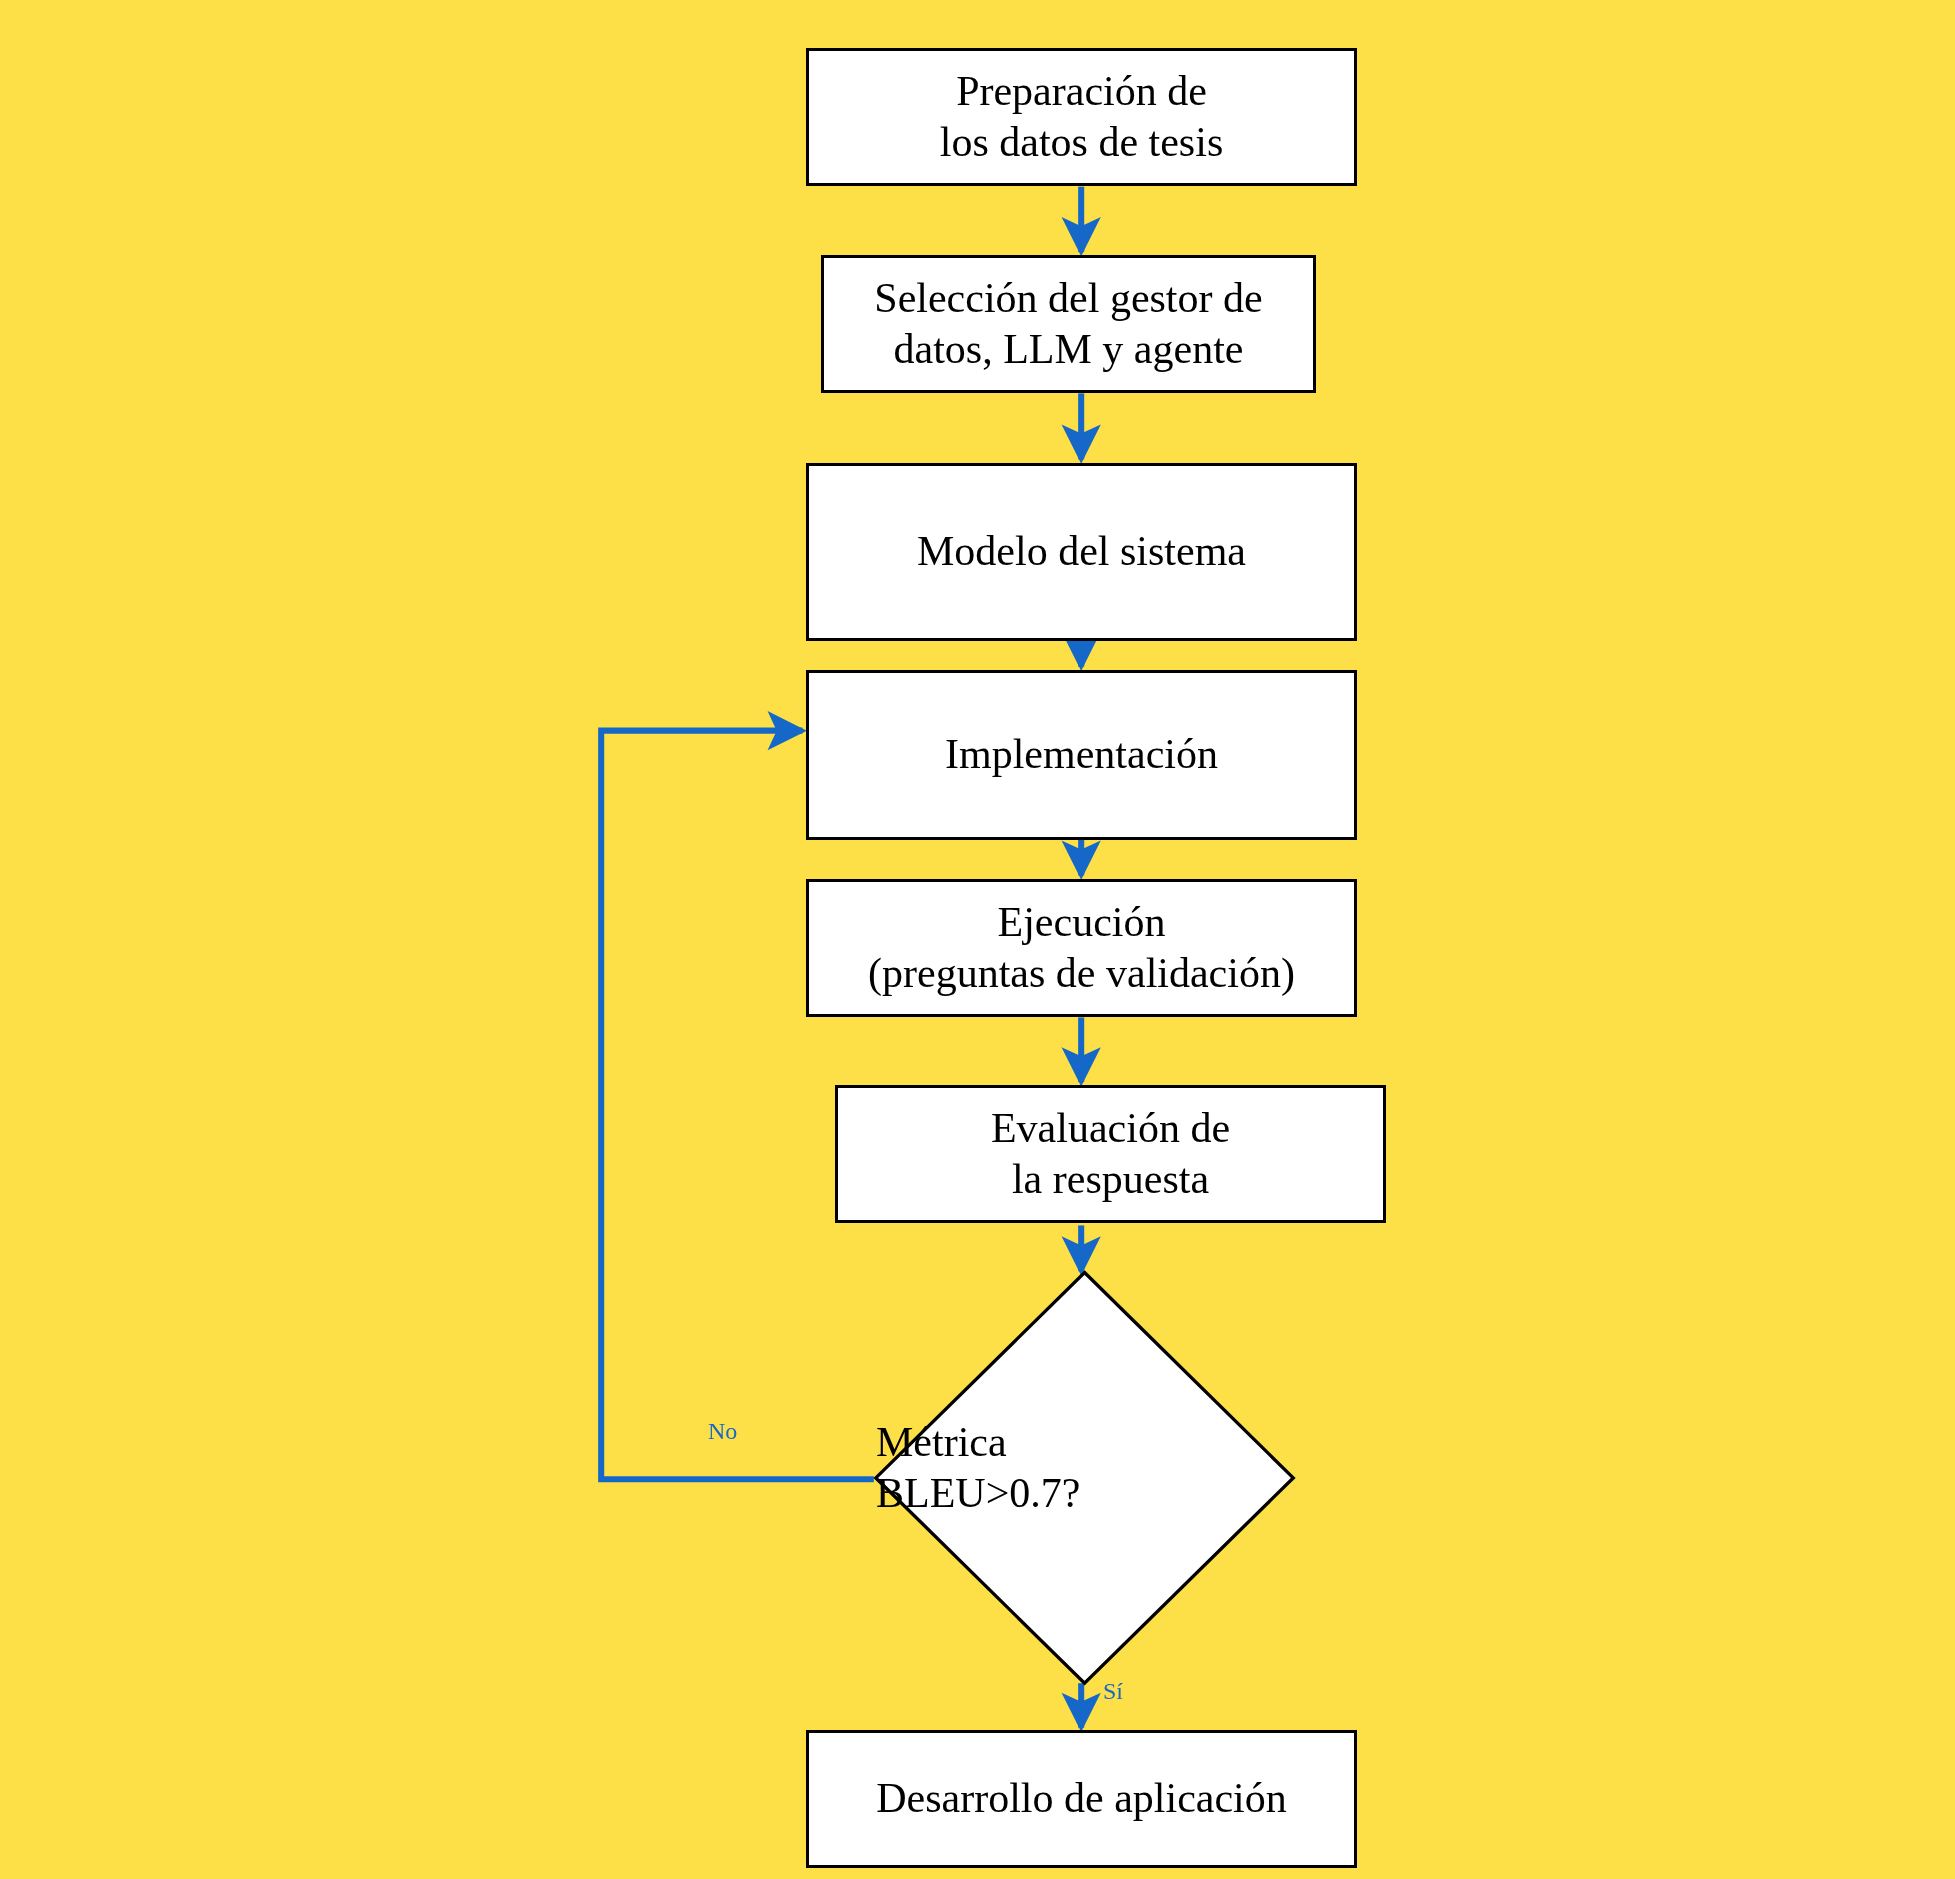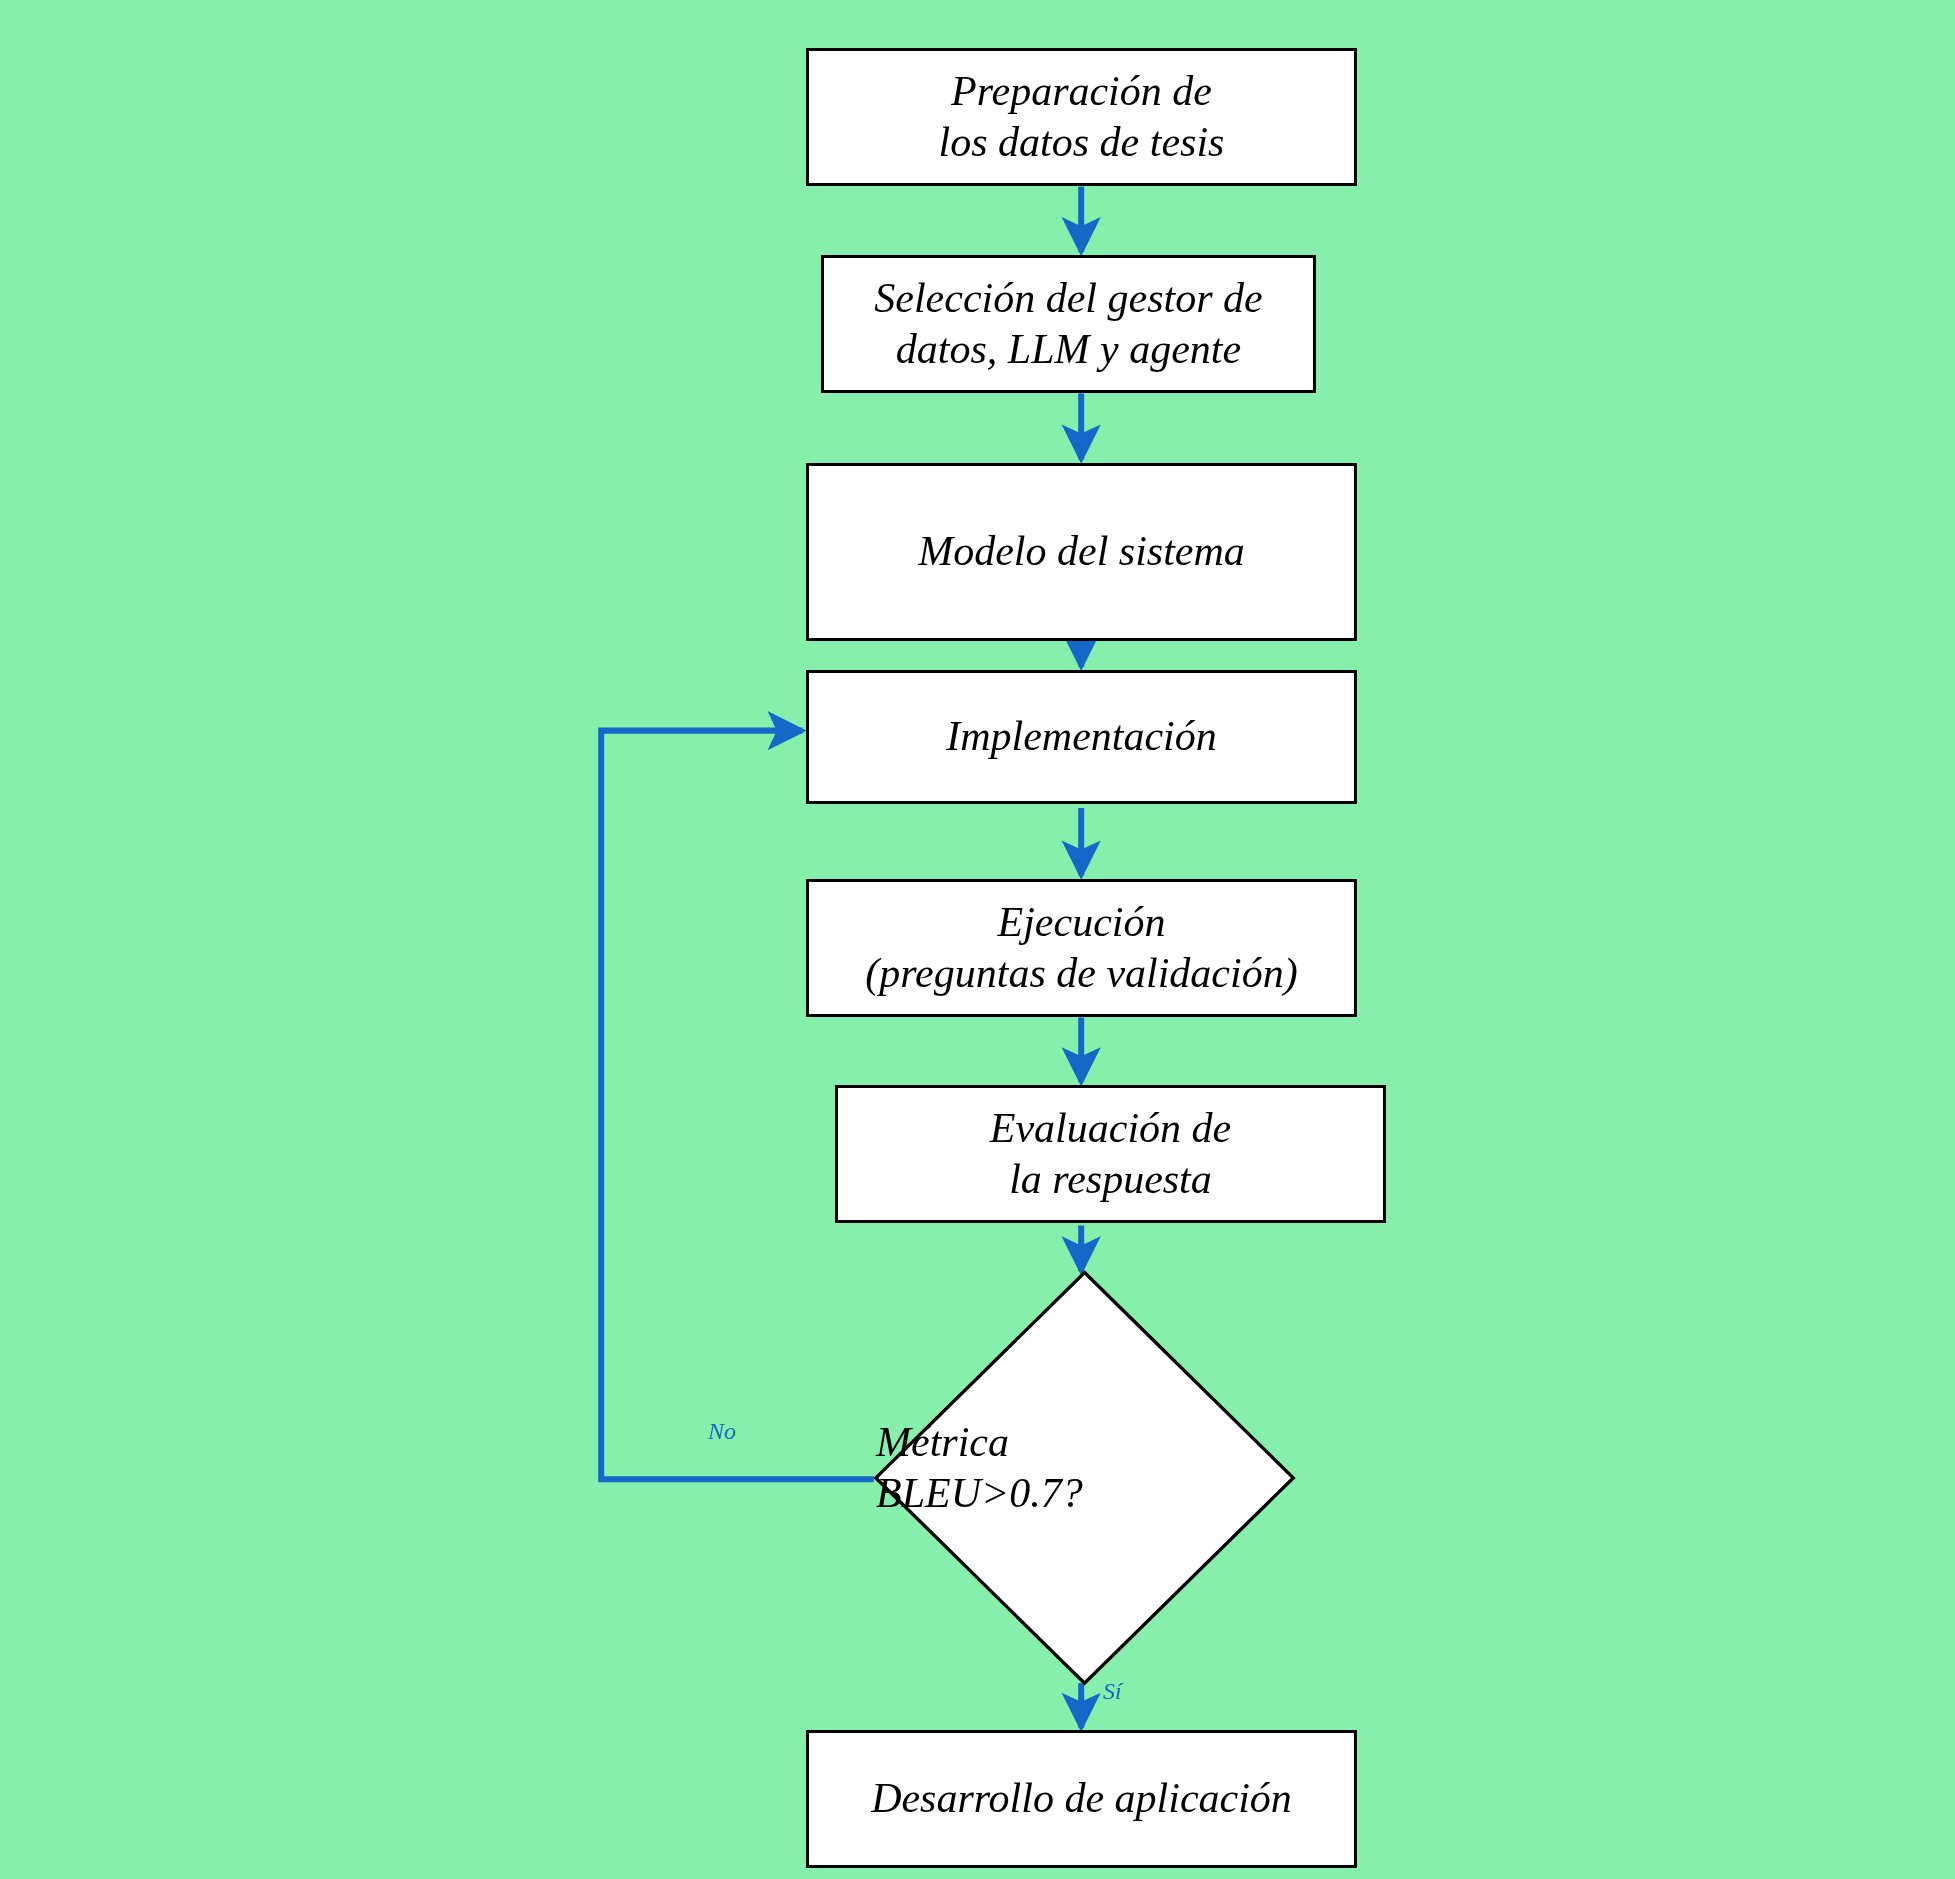--- a/index.html
+++ b/index.html
@@ -8,23 +8,22 @@
     padding: 0;
     background: #ffffff;
   }
   body {
     font-family: "Liberation Serif", "DejaVu Serif", serif;
   }
   #canvas {
     position: relative;
     width: 1955px;
     height: 1880px;
-    background: #86efac;
+    background: #fde047;
     overflow: hidden;
-    font-style: italic;
   }
   #flow-svg {
     position: absolute;
     left: 0;
     top: 0;
     width: 1955px;
     height: 1880px;
   }
   .node-box {
     position: absolute;
@@ -92,21 +91,21 @@
   </svg>
 
   <div class="node-box" style="left:806px; top:48px; width:551px; height:138px;">Preparación de
 los datos de tesis</div>
 
   <div class="node-box" style="left:806px; top:255px; width:495px; height:138px;margin-left:15px;">Selección del gestor de
 datos, LLM y agente</div>
 
   <div class="node-box" style="left:806px; top:463px; width:551px; height:178px;">Modelo del sistema</div>
 
-  <div class="node-box" style="left:806px; top:670px; width:551px; height:134px;">Implementación</div>
+  <div class="node-box" style="left:806px; top:670px; width:551px; height:170px;">Implementación</div>
 
   <div class="node-box" style="left:806px; top:879px; width:551px; height:138px;">Ejecución
 (preguntas de validación)</div>
 
   <div class="node-box" style="left:806px; top:1085px; width:551px; height:138px;margin-left:29px;">Evaluación de
 la respuesta</div>
 
   <div class="node-box" style="left:806px; top:1730px; width:551px; height:138px;">Desarrollo de aplicación</div>
 
   <div class="decision-label" style="left:876px; top:1417px; width:417px;">Métrica

